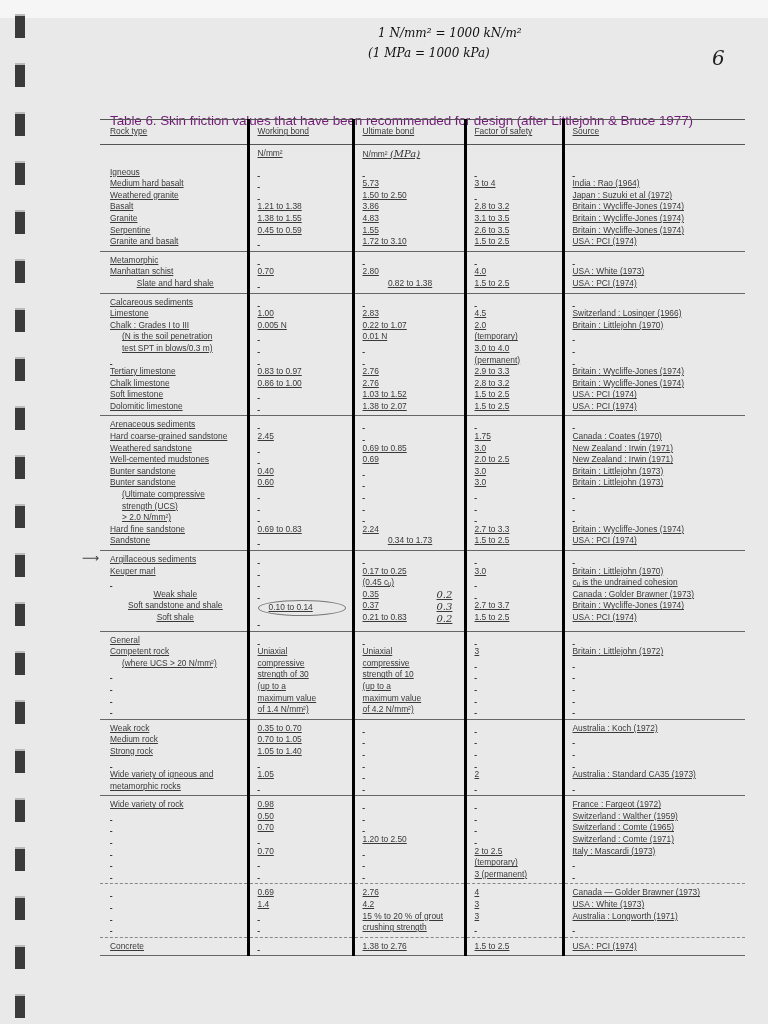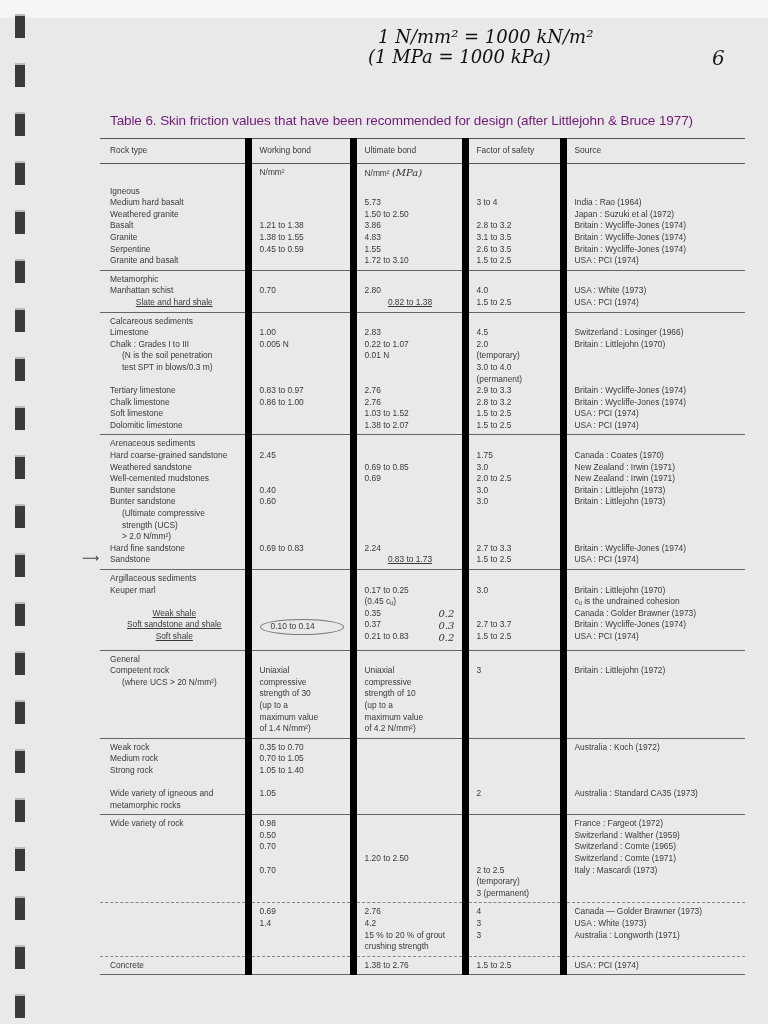--- a/index.html
+++ b/index.html
@@ -12,31 +12,31 @@
   }
   .page {
     position:absolute; left:0; top:0; width:768px; height:1024px;
     background:#e9e9e9;
   }
   .topstrip { position:absolute; left:0; top:0; width:768px; height:18px; background:#f6f6f6; }
   .binding { position:absolute; left:15px; top:14px; width:12px; }
   .hole { width:10px; height:22px; background:#3b3b3b; margin-bottom:25px; border-top:2px solid #bbb; }
   .hand {
     position:absolute; font-family:"DejaVu Serif", serif; font-style:italic;
-    color:#111; font-size:18px;
+    color:#111; font-size:12px;
   }
   .pagenum { position:absolute; left:712px; top:46px; font-family:"DejaVu Serif", serif; font-style:italic; font-size:20px; color:#222; }
   .title {
     position:absolute; left:110px; top:113px; font-size:13.5px; color:#701a75; letter-spacing:-0.1px;
   }
   table.t {
-    position:absolute; left:100px; top:138px; width:645px;
-    border-collapse:collapse; font-size:8.4px; line-height:11.6px; color:#3a3a3a;
+    position:absolute; left:100px; top:119px; width:645px;
+    border-collapse:collapse; font-size:8.4px; line-height:11.6px; color:#3a3a3a;text-decoration:underline;
   }
-  table.t td { vertical-align:top; padding:3px 6px 3px 8px; border-left:7px solid #000000; }
+  table.t td { vertical-align:top; padding:3px 6px 3px 8px; border-left:3px solid #000000; }
   table.t td:first-child { border-left:none; padding-left:10px; }
   table.t tr.grp td { border-bottom:1px solid #666; }
   table.t tr.hdr td { border-top:1px solid #555; border-bottom:1px solid #555; height:18px; vertical-align:middle; }
   table.t tr.unit td { height:12px; }
   .line { display:block; white-space:nowrap; }
   .ind { padding-left:12px; }
   .ul { text-decoration:underline;text-align:center; }
   .circ { border:1px solid #777; border-radius:50%; padding:1px 10px; }
   .annot { font-family:"DejaVu Serif", serif; font-style:italic; color:#333; font-size:10px; }
   .arrow { position:absolute; left:82px; top:551px; font-size:12px; color:#444; }
@@ -268,21 +268,21 @@
             <span class="line">&nbsp;</span>
             <span class="line">&nbsp;</span>
             <span class="line">0.69 to 0.85</span>
             <span class="line">0.69</span>
             <span class="line">&nbsp;</span>
             <span class="line">&nbsp;</span>
             <span class="line">&nbsp;</span>
             <span class="line">&nbsp;</span>
             <span class="line">&nbsp;</span>
             <span class="line">2.24</span>
-            <span class="line ul">0.83 to 1.73</span>
+            <span class="line ul">0.34 to 1.73</span>
           </td>
           <td>
             <span class="line">&nbsp;</span>
             <span class="line">1.75</span>
             <span class="line">3.0</span>
             <span class="line">2.0 to 2.5</span>
             <span class="line">3.0</span>
             <span class="line">3.0</span>
             <span class="line">&nbsp;</span>
             <span class="line">&nbsp;</span>

